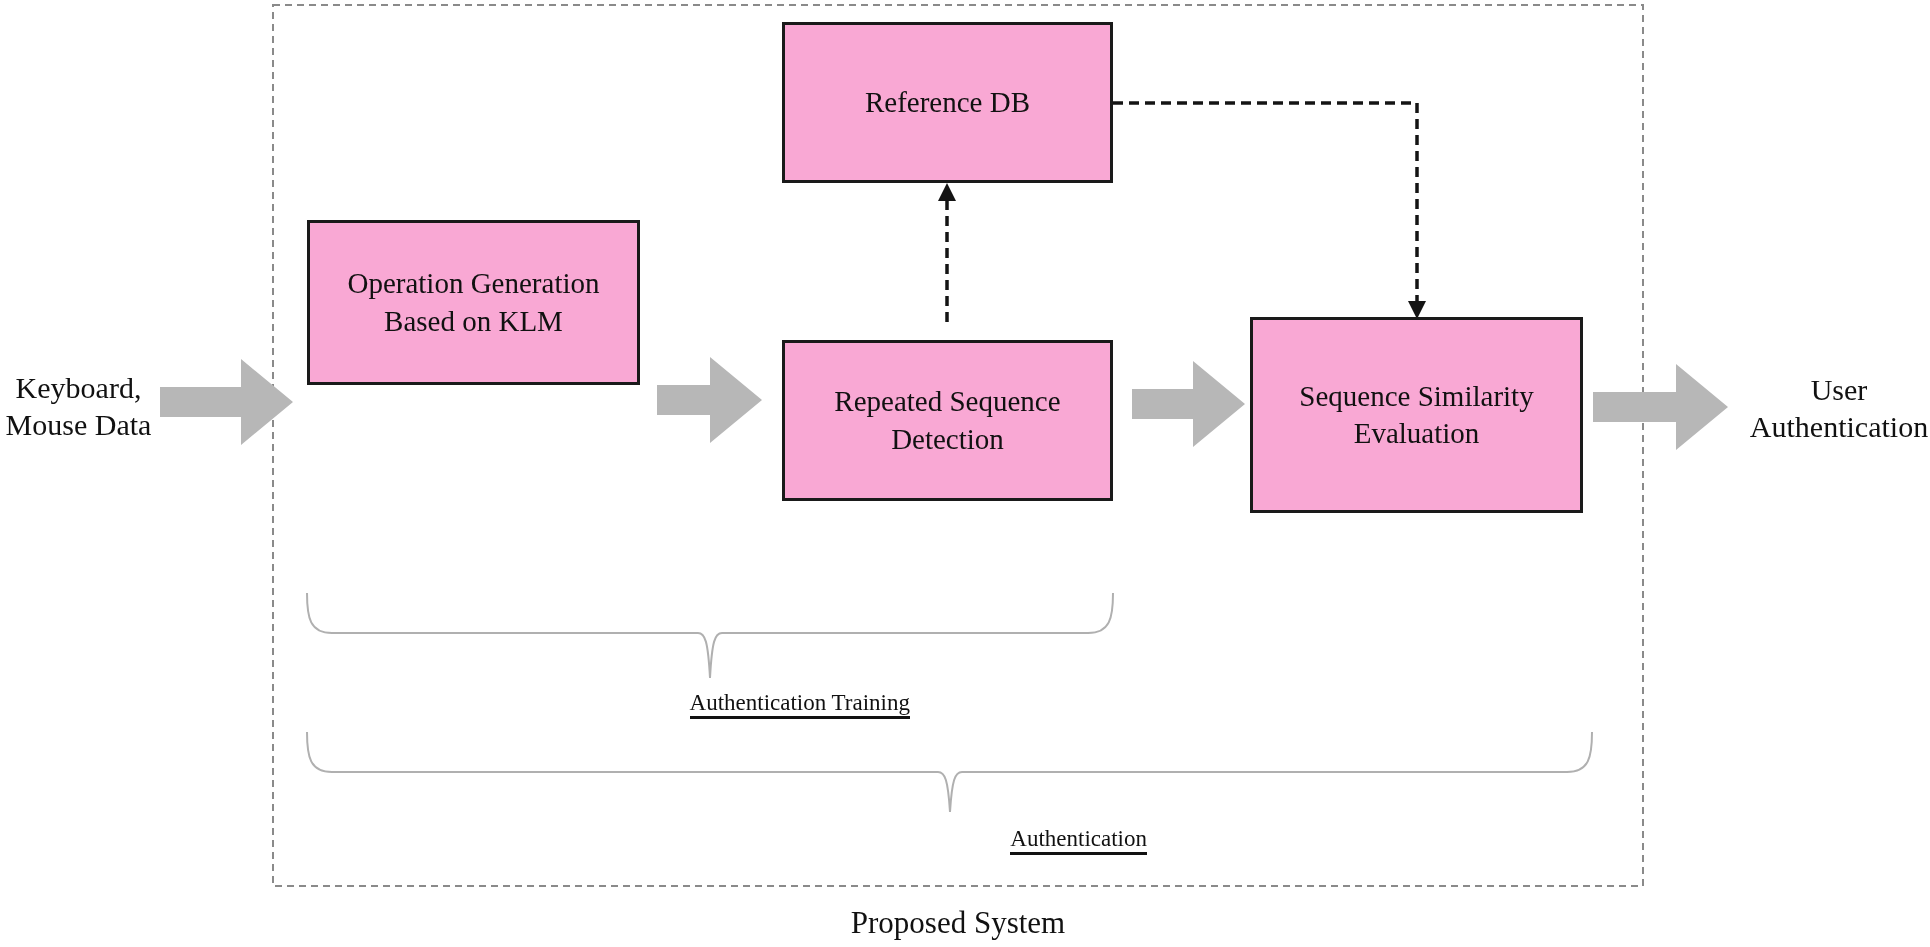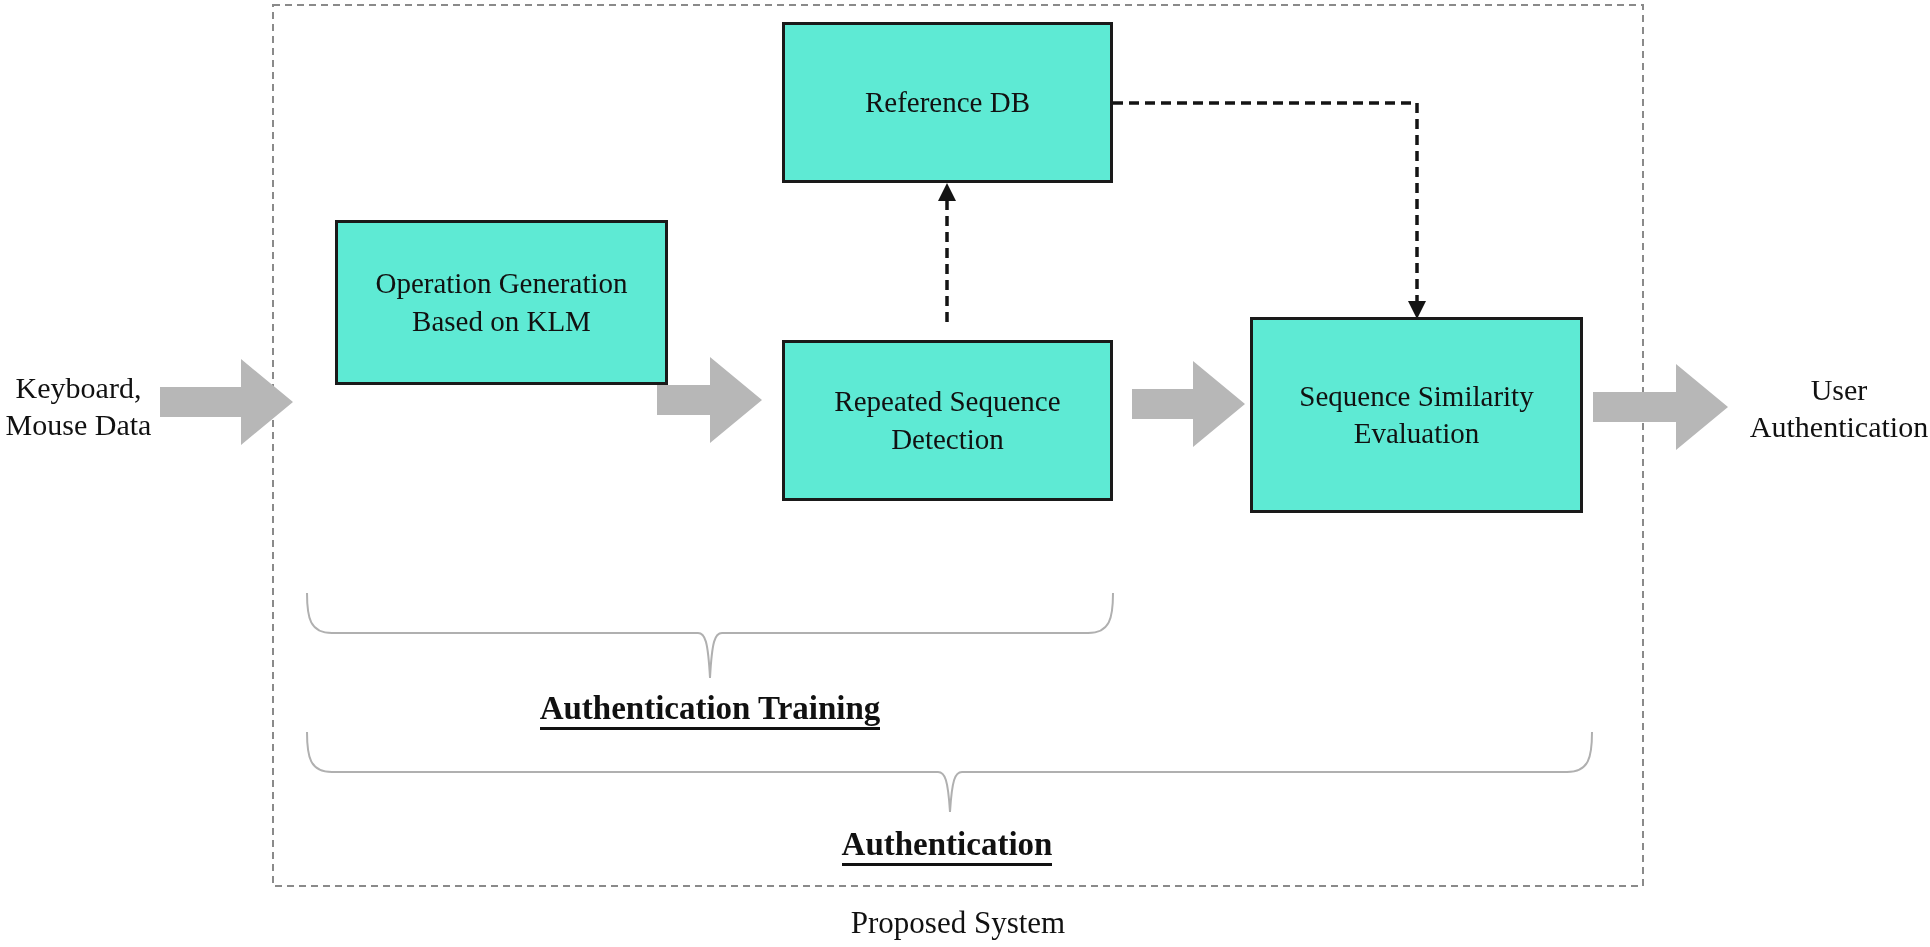--- a/index.html
+++ b/index.html
@@ -12,44 +12,44 @@
     overflow:hidden;
   }
   .overlay{
     position:absolute;left:0;top:0;width:1930px;height:947px;
     z-index:1;pointer-events:none;
   }
   .box{
     position:absolute;
     box-sizing:border-box;
     border:3px solid var(--box-border,#1a1a1a);
-    background:#5eead4;
+    background:#f9a8d4;
     display:flex;align-items:center;justify-content:center;
     text-align:center;
     font-size:29px;line-height:1.28;
     padding:0 12px;
     z-index:2;
   }
   .box-ref-db   {left:782px; top:22px;  width:331px; height:161px;}
-  .box-op-gen   {left:307px; top:220px; width:333px; height:165px;margin-left:28px;}
+  .box-op-gen   {left:307px; top:220px; width:333px; height:165px;}
   .box-ui-area  {left:307px; top:417px; width:333px; height:162px;}
   .box-rsd      {left:782px; top:340px; width:331px; height:161px;}
   .box-sse      {left:1250px;top:317px; width:333px; height:196px;}
   .side-label{
     position:absolute;z-index:3;
     text-align:center;
     font-size:30px;line-height:37px;
     white-space:nowrap;
   }
   .label-input {left:-4px;  top:369px; width:165px;}
   .label-output{left:1744px;top:371px; width:190px;}
   .brace-label{
     position:absolute;z-index:3;
-    text-align:center;
-    font-size:33px;font-weight:bold;
+    text-align:right;
+    font-size:23px;font-weight:normal;
     white-space:nowrap;
   }
   .brace-label span{border-bottom:3px solid #111;padding-bottom:1px;}
   .label-training      {left:510px;top:690px;width:400px;}
   .label-authentication{left:747px;top:826px;width:400px;}
   .caption{
     position:absolute;z-index:3;
     left:758px;top:905px;width:400px;
     text-align:center;font-size:31px;
     white-space:nowrap;

